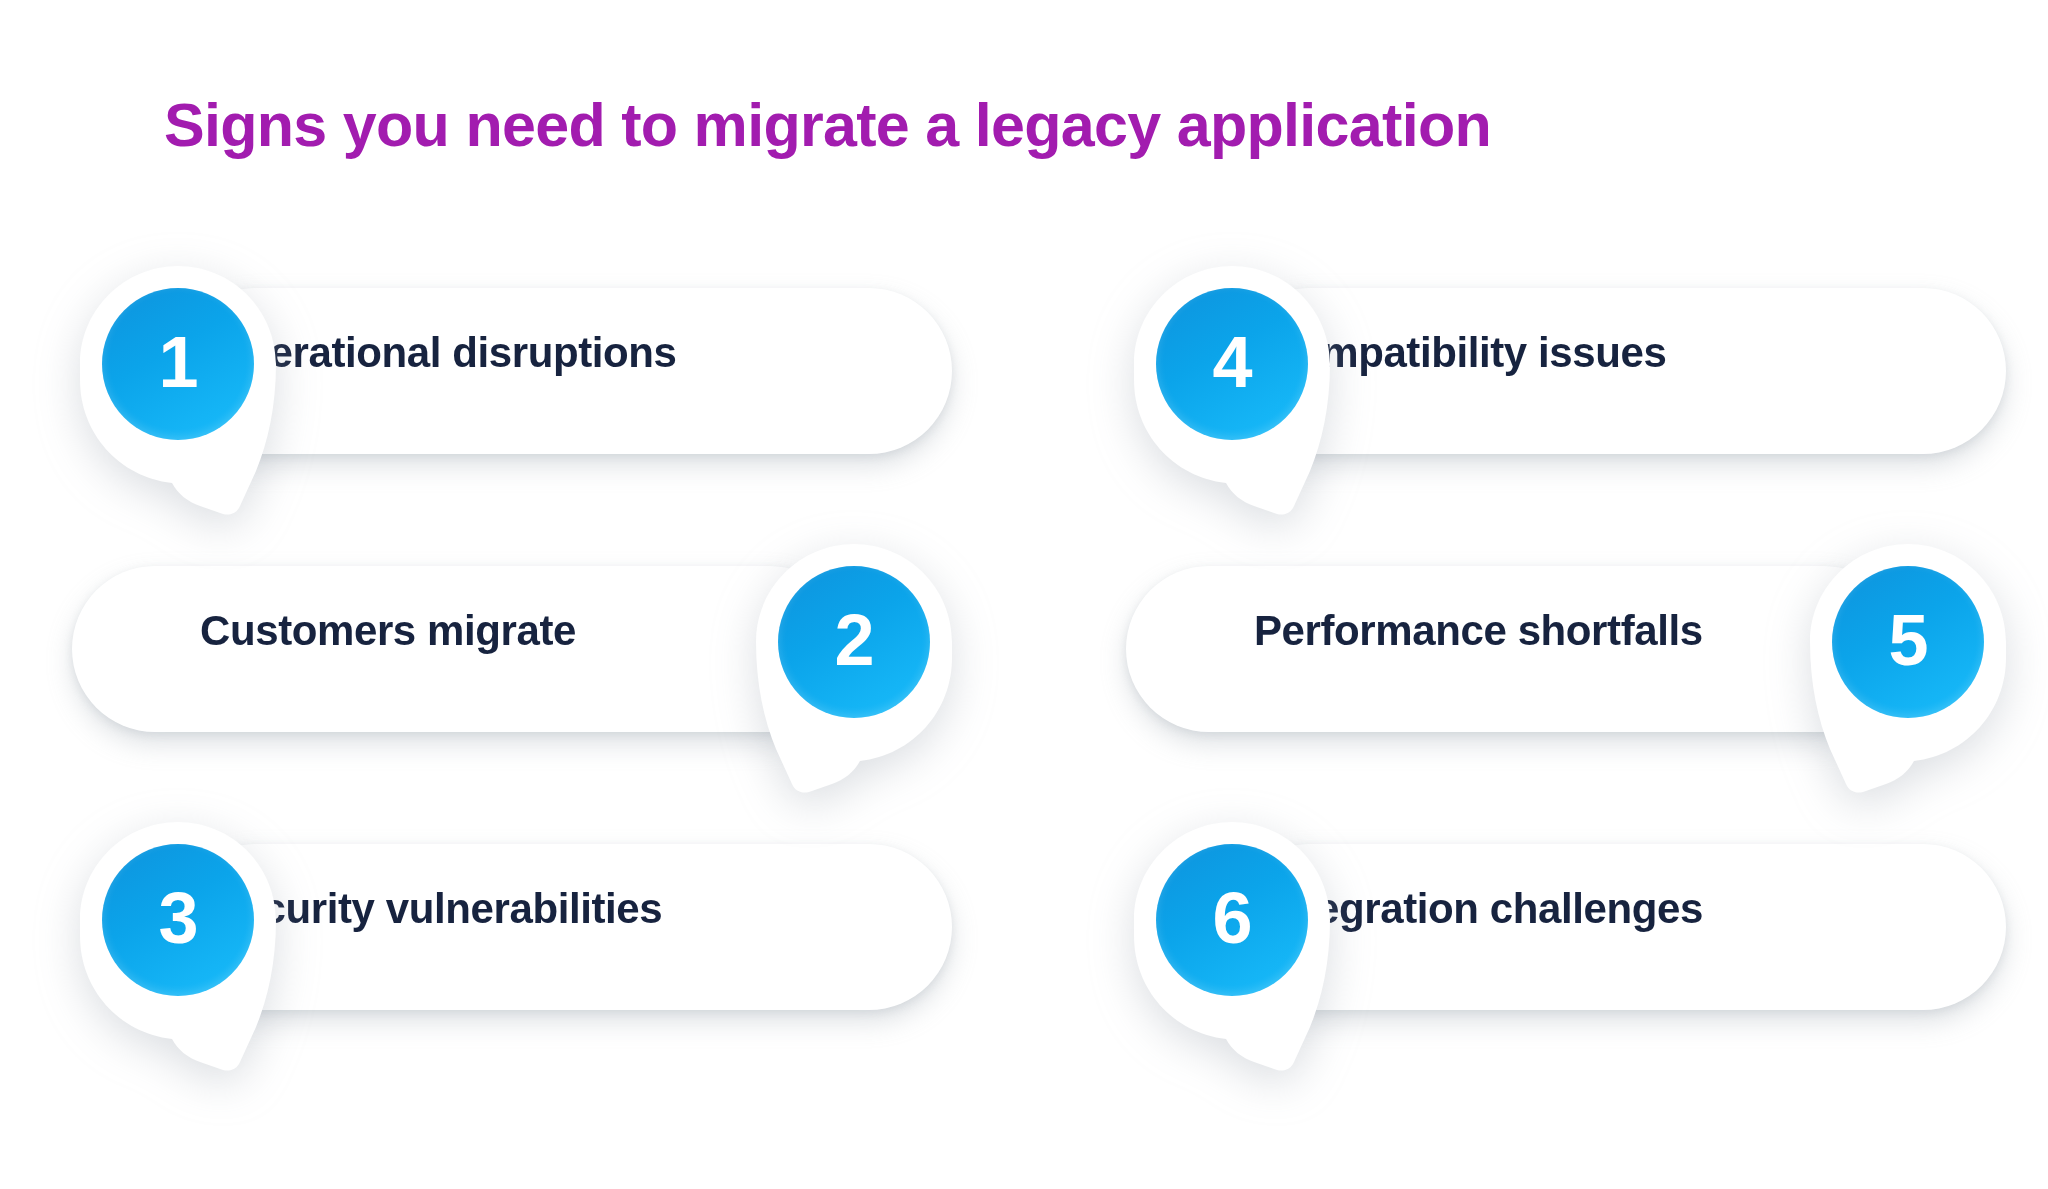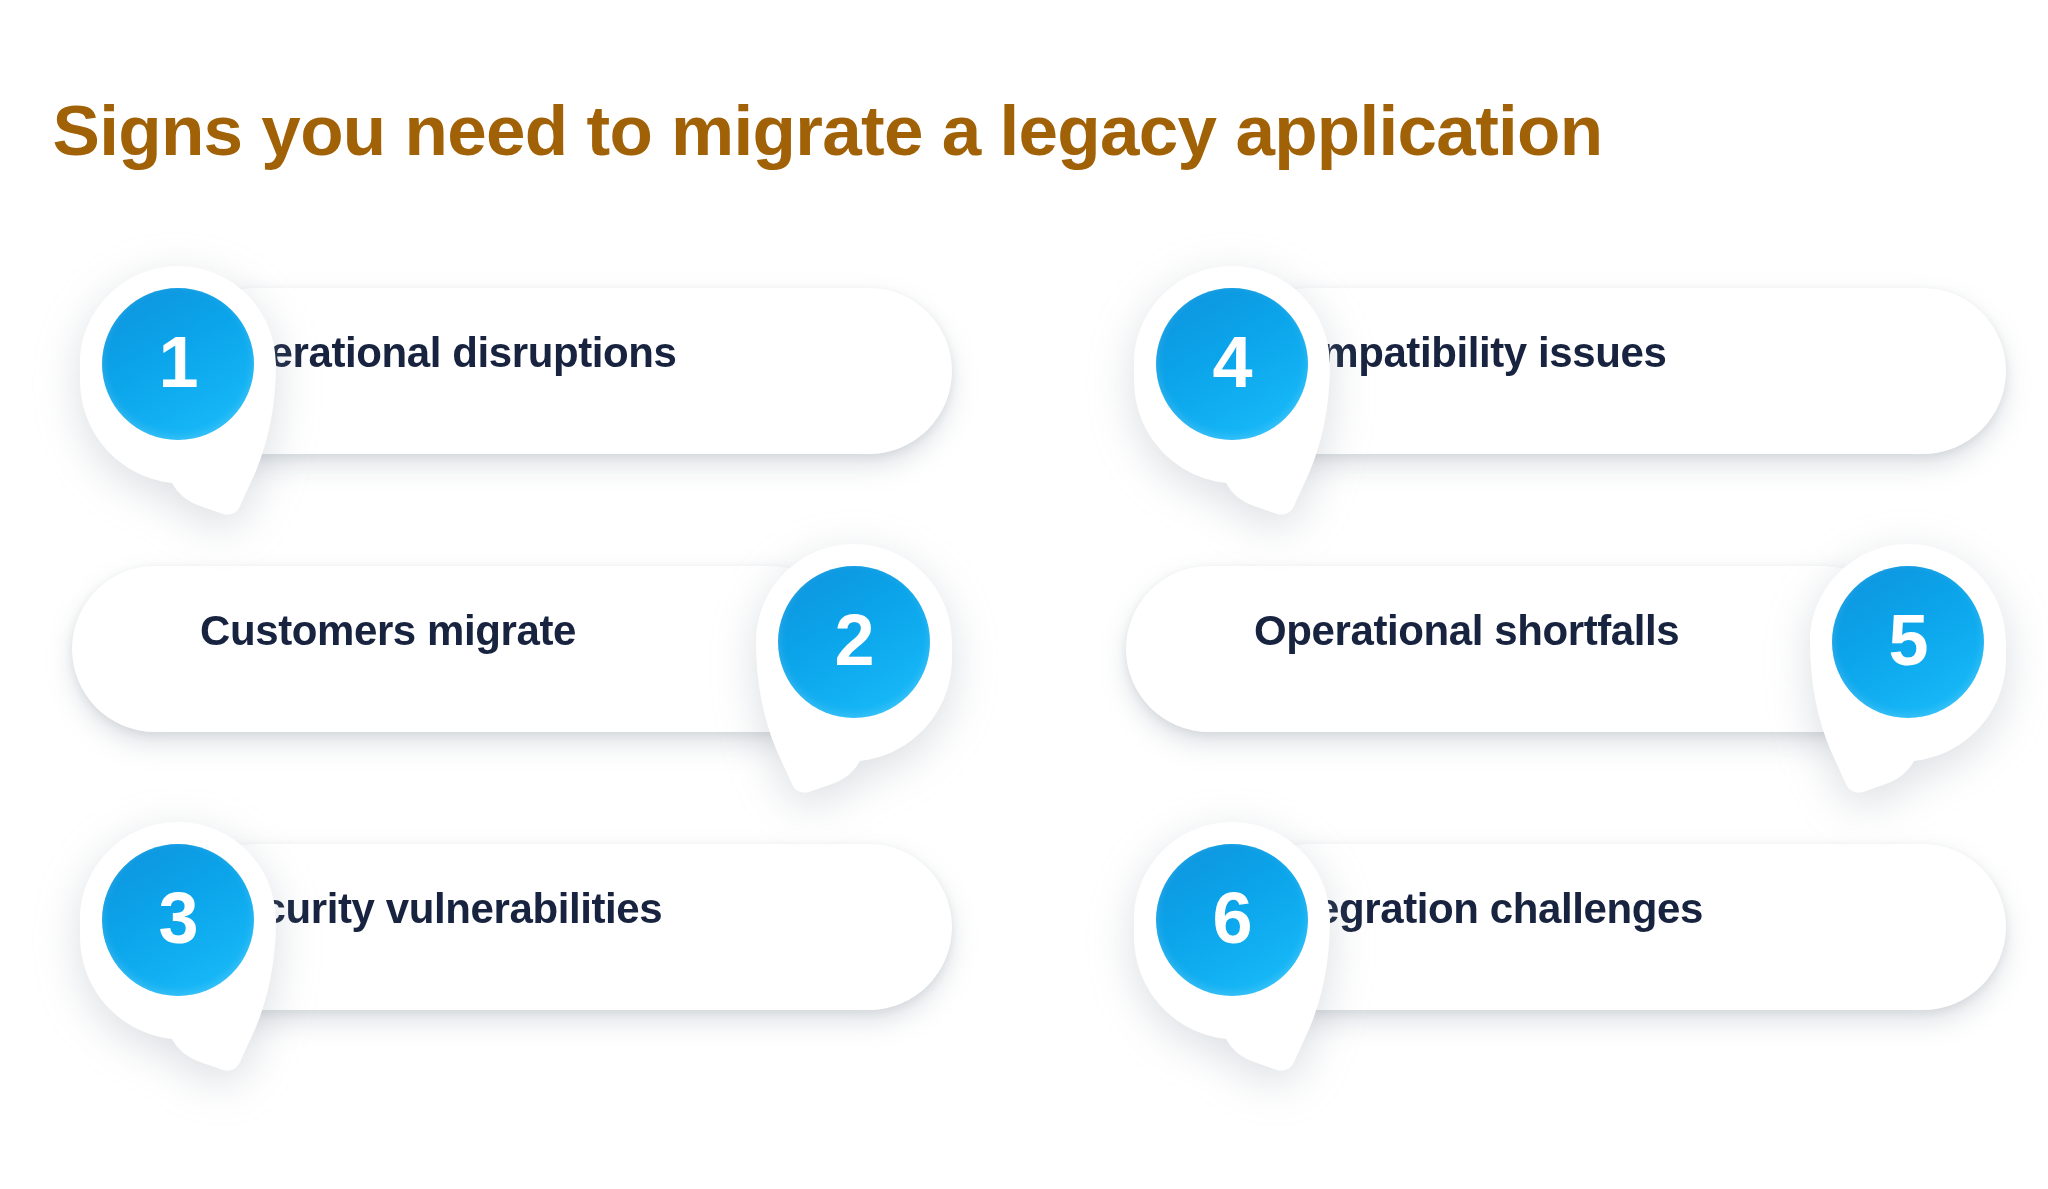--- a/index.html
+++ b/index.html
@@ -20,24 +20,24 @@
     inset: 0;
   }
 
   
   .title {
     position: absolute;
     top: 92px;
     left: 0;
     width: 1655px;
     text-align: center;
-    font-size: 71px;
+    font-size: 61px;
     font-weight: 700;
     letter-spacing: -0.7px;
-    color: #a16207;
+    color: #a21caf;
     line-height: 1.1;
     white-space: nowrap;
   }
 
   
   .grid {
     position: absolute;
     top: 270px;
     left: 0;
     width: 2048px;
@@ -211,21 +211,21 @@
       <div class="item badge-right row-1">
         <div class="pill"></div>
         <div class="badge">
           <svg viewBox="0 0 196 250" xmlns="http://www.w3.org/2000/svg">
             <path d="M 98 0 C 44 0 0 44 0 98 C 0 140 8 176 20 205 L 36 240 C 39 247 46 250 53 248 L 76 240 C 88 236 98 228 104 217 C 157 211 196 167 196 114 L 196 98 C 196 44 152 0 98 0 Z" fill="#ffffff"></path>
           </svg>
           <div class="num-circle">
             <span>5</span>
           </div>
         </div>
-        <div class="pill-label">Operational shortfalls</div>
+        <div class="pill-label">Performance shortfalls</div>
       </div>
 
       <div class="item badge-left row-2">
         <div class="pill"></div>
         <div class="badge">
           <svg viewBox="0 0 196 250" xmlns="http://www.w3.org/2000/svg">
             <path d="M 98 0 C 152 0 196 44 196 98 C 196 140 188 176 176 205 L 160 240 C 157 247 150 250 143 248 L 120 240 C 108 236 98 228 92 217 C 39 211 0 167 0 114 L 0 98 C 0 44 44 0 98 0 Z" fill="#ffffff"></path>
           </svg>
           <div class="num-circle">
             <span>6</span>

